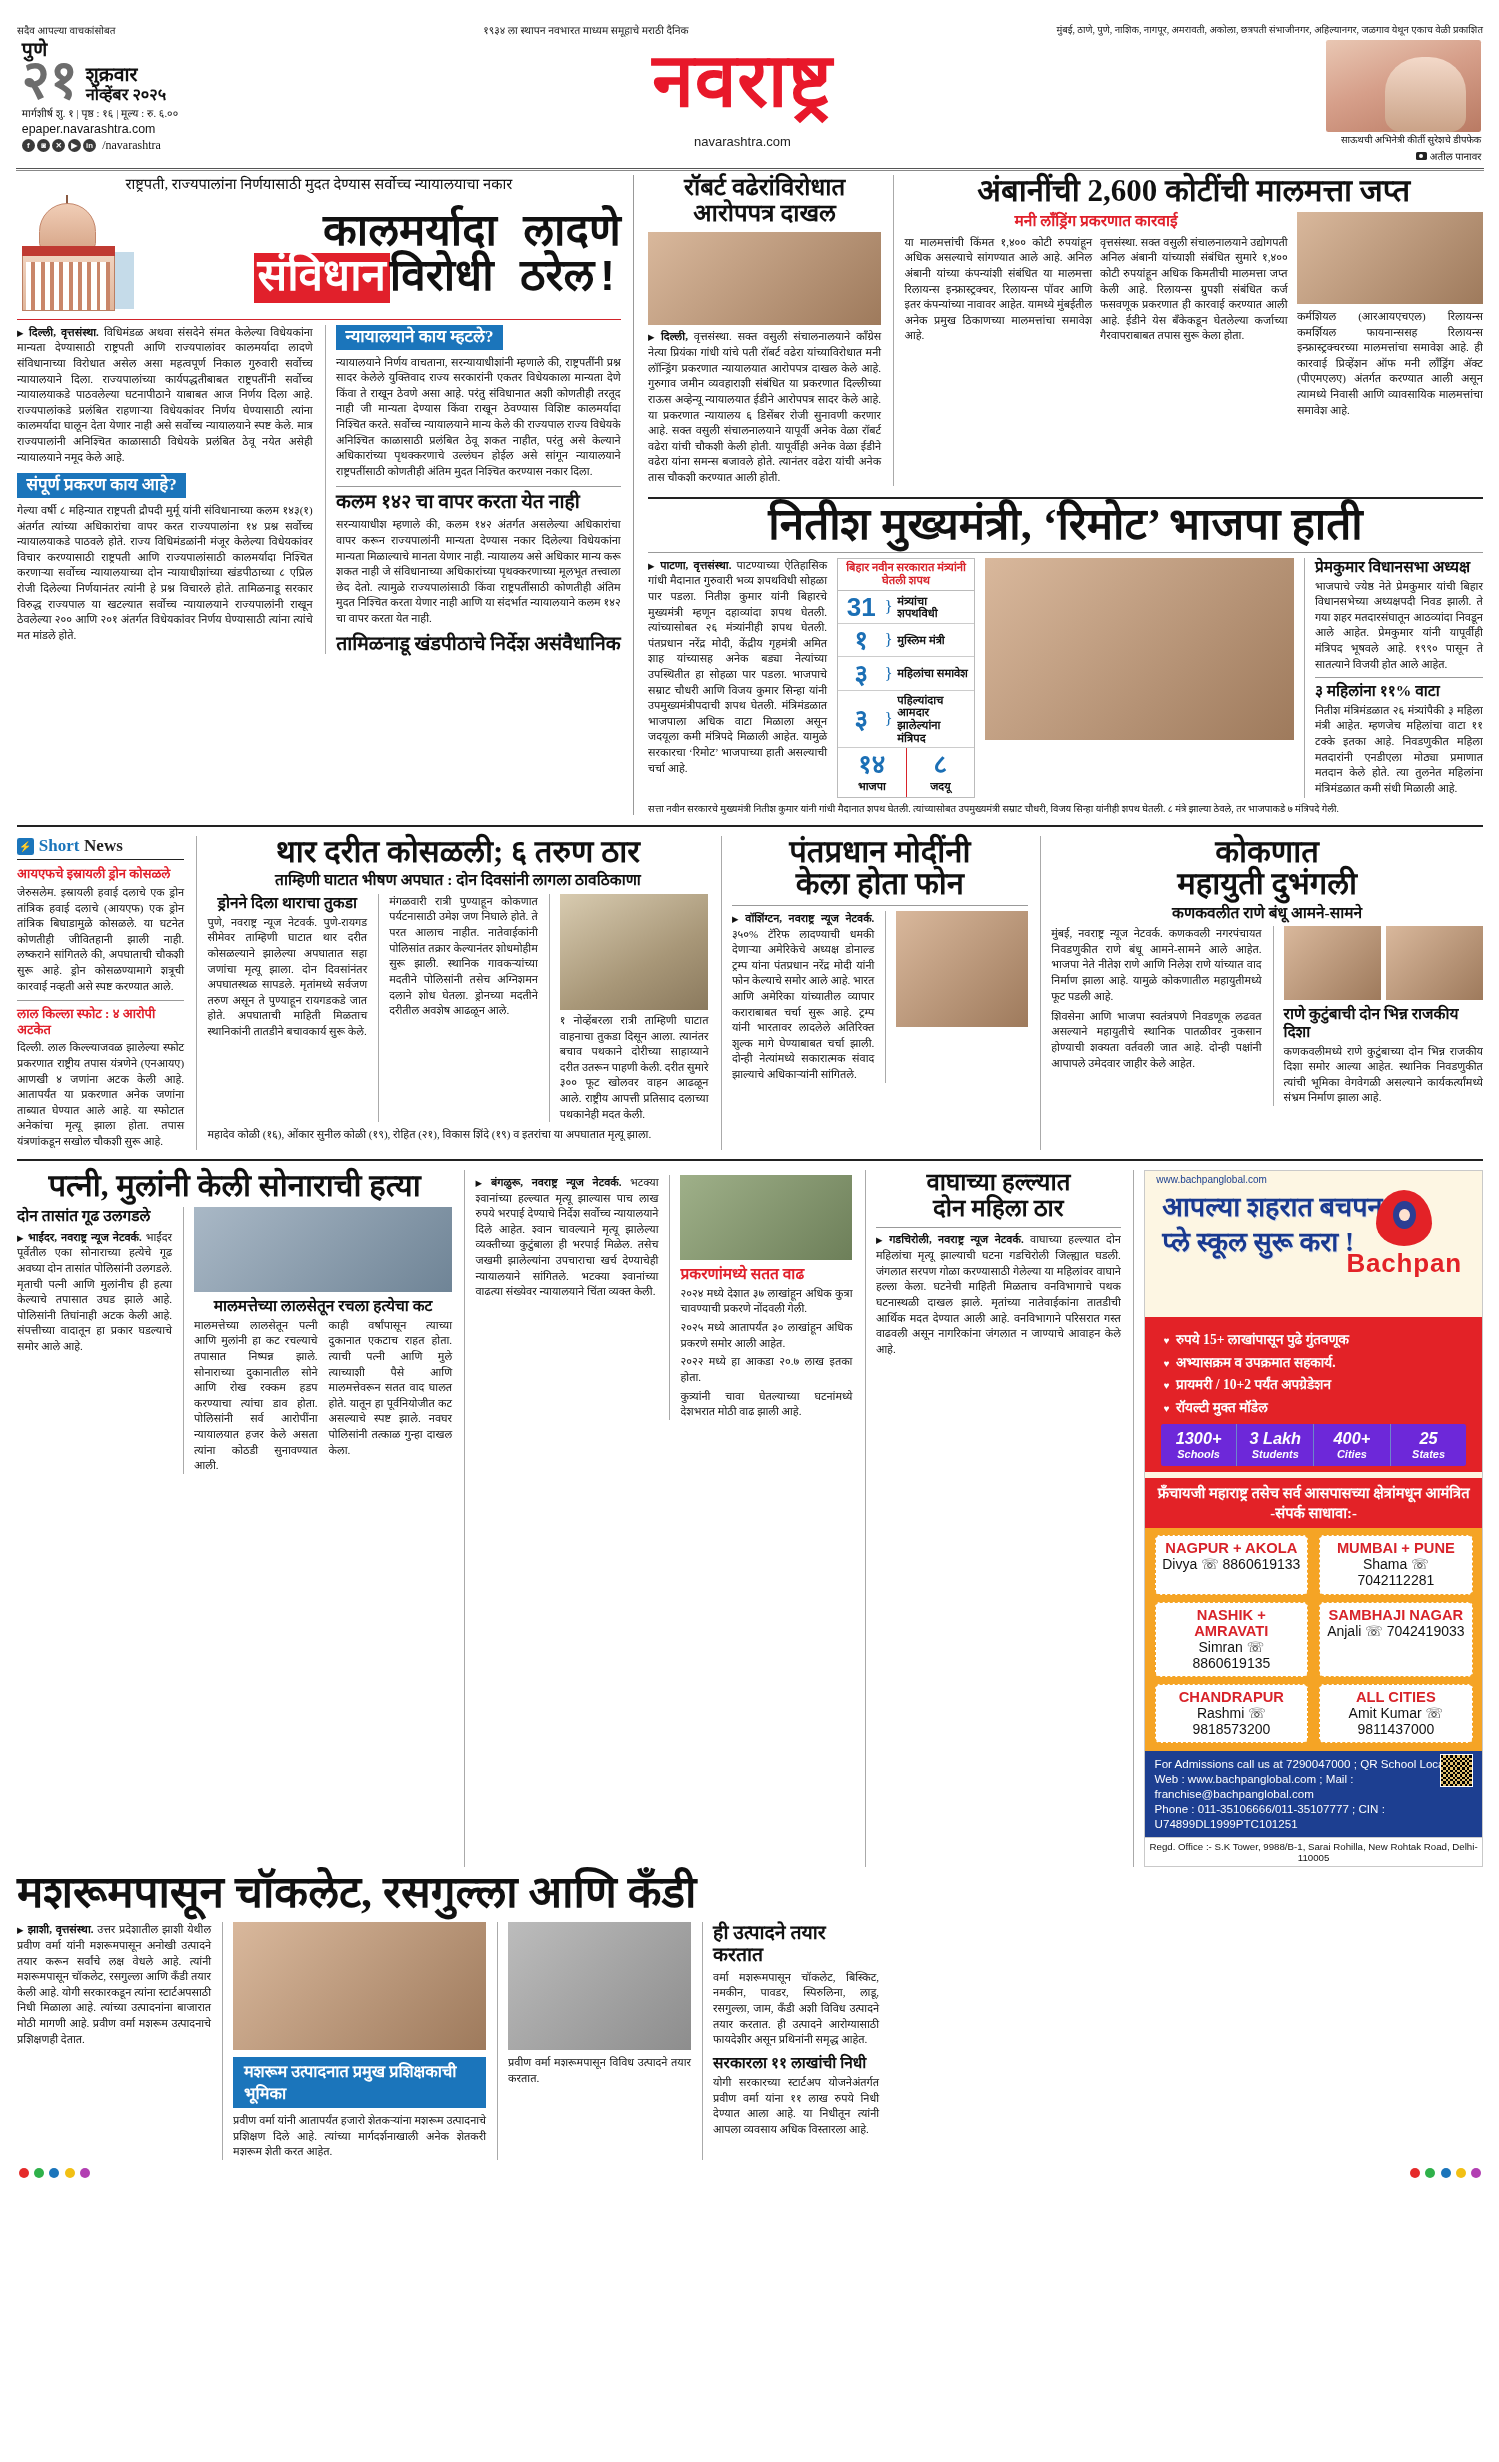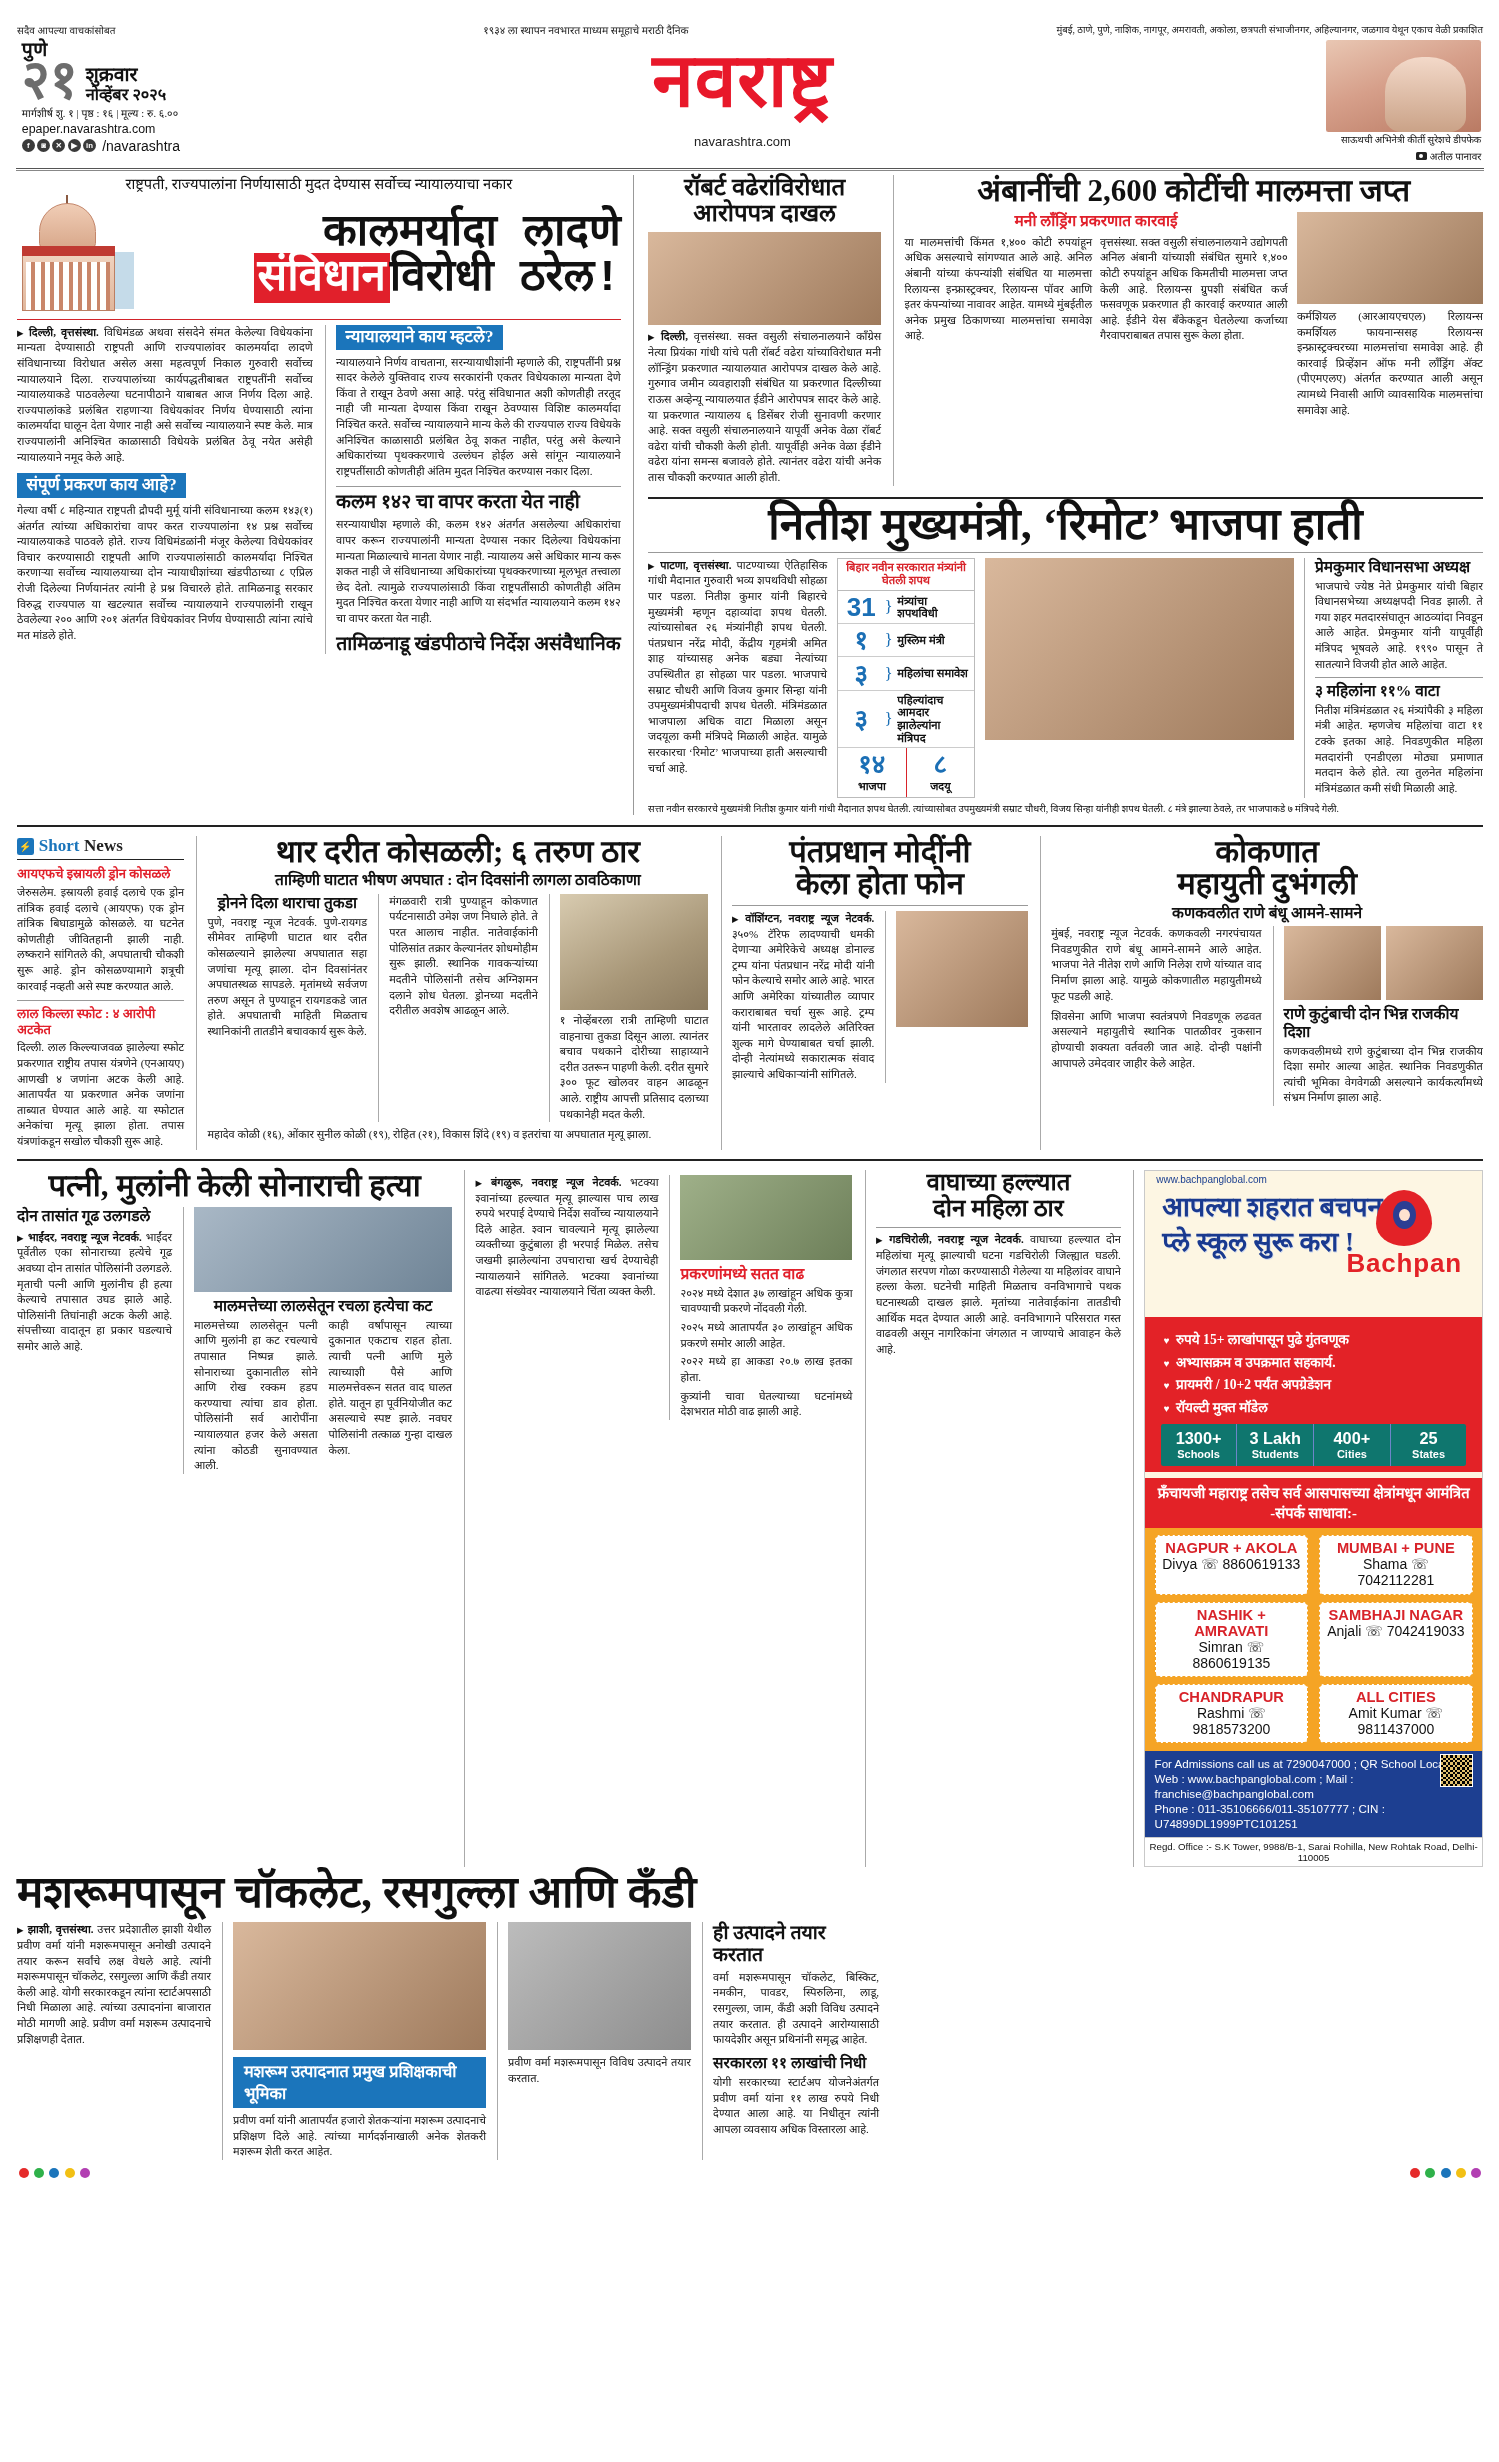--- a/index.html
+++ b/index.html
@@ -50,21 +50,21 @@
   .dateblock .monthyear { font-size: 16.3px; font-weight: bold; line-height: 1.05; }
   .dateblock .meta { font-size: 10.5px; margin-top: 3.1px; letter-spacing:0.1px;}
   .dateblock .url { font-size: 12.4px; margin-top: 1.6px; font-family: "Liberation Sans", sans-serif; }
   .socialrow { display: flex; align-items: center; gap: 2.3px; margin-top: 2.3px; }
   .socialrow .sic {
     width: 13px; height: 13px; border-radius: 50%;
     background: #3a3a3a; color: #fff; font-size: 7.8px; font-weight: bold;
     display: inline-flex; align-items: center; justify-content: center;
     font-family: "Liberation Sans", sans-serif;
   }
-  .socialrow .handle { font-size: 14px; margin-left: 3.9px; font-family: Liberation Sans, sans-serif;}
+  .socialrow .handle { font-size: 12px; margin-left: 3.9px; font-family: Liberation Serif, serif;}
 
   .logoarea { text-align: center; padding-top: 3.1px; position: relative; }
   .logo-main {
     color: #e8182a; font-size: 75px; font-weight: bold; line-height: 1;
     letter-spacing: 0.8px; white-space: nowrap;
   }
   .logo-site {
     font-size: 13px; color: #222; margin-top: 15.5px;
     font-family: "Liberation Sans", sans-serif;
   }
@@ -211,22 +211,22 @@
     border-radius:50%;background:#2c3e93;}
   .ad-logo .mark::before{content:"";position:absolute;left:22.5px;top:18.6px;width:11px;height:12.4px;
     border-radius:50%;background:#ffe2cf; z-index:2;}
   .ad-logo .word { color:#e32227; font-weight:bold; font-size:26px; letter-spacing:0.8px;
     font-family:"Liberation Sans",sans-serif; margin-top:1.6px;}
   .ad-red { background:#e32227; color:#fff; padding:7.8px 0 6.2px 0; position:relative;}
   .ad-red ul { list-style:none; padding-left:18.6px; }
   .ad-red li { font-size:13.6px; font-weight:bold; margin:3.9px 0; }
   .ad-red li::before{ content:"\2665"; color:#fff; margin-right:6.2px; font-size:10px;}
   .ad-stats {
-    margin:7.8px 15.5px 0 15.5px; background:#0f766e; color:#fff; display:flex;
-    border-radius:2.3px; max-width: 404px;
+    margin:7.8px 15.5px 0 15.5px; background:#6d28d9; color:#fff; display:flex;
+    border-radius:2.3px; max-width: 404px; font-style: italic;
   }
   .ad-stats .cell { flex:1; text-align:center; padding:4.7px 1.6px 6.2px; border-right:0.8px solid #6d85c9;
     font-family:"Liberation Sans",sans-serif;}
   .ad-stats .cell:last-child{border-right:none;}
   .ad-stats .n { font-weight:bold; font-size:16.3px; }
   .ad-stats .l { font-weight:bold; font-size:11px; }
   .ad-band {
     background:#e32227; color:#fff; font-weight:bold; font-size:14.7px; text-align:center;
     padding:3.9px 3.1px 5.4px; margin-top:6.2px;
   }

